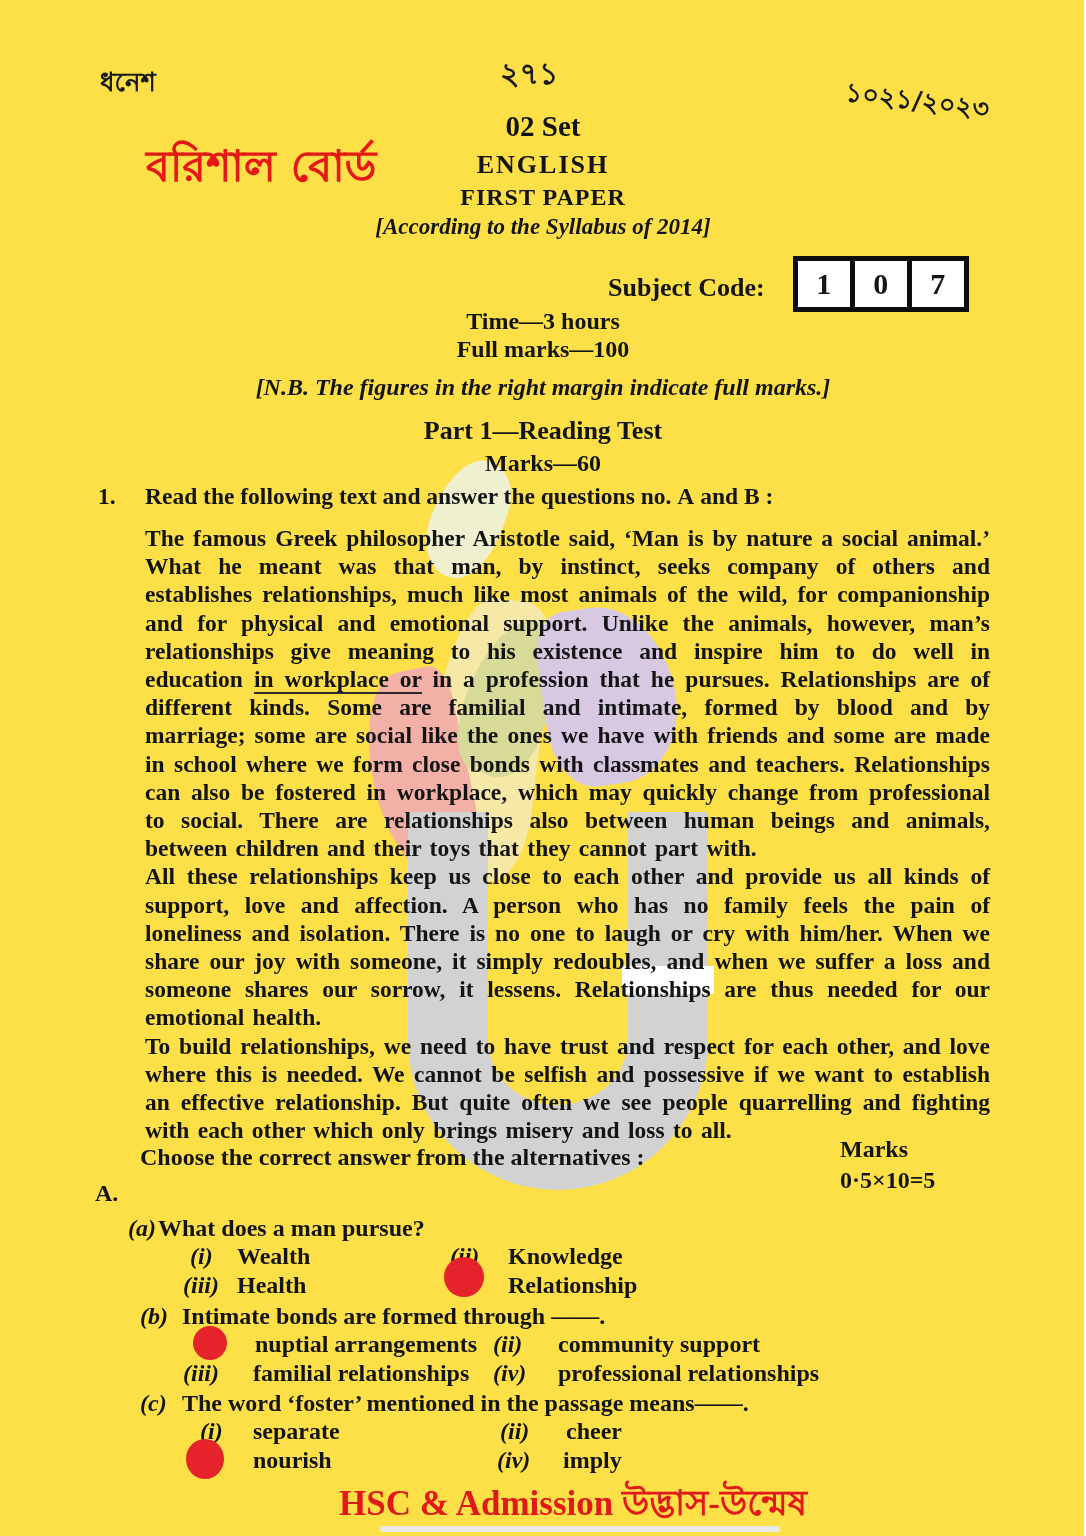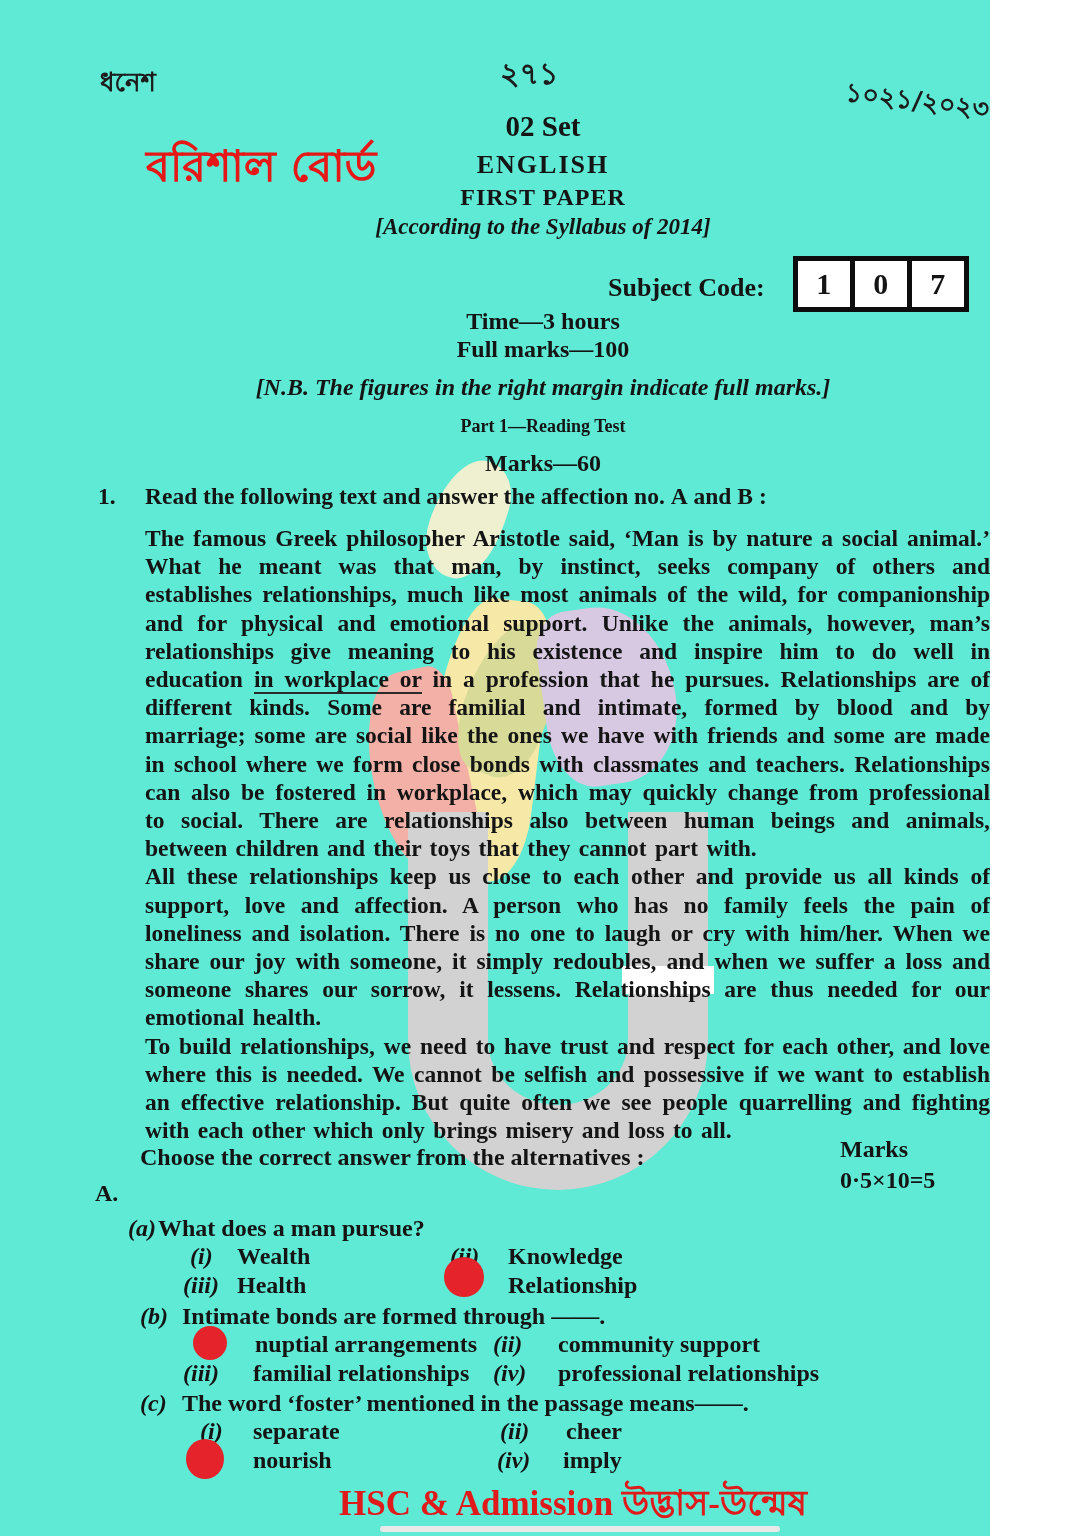--- a/index.html
+++ b/index.html
@@ -1,17 +1,17 @@
 <!DOCTYPE html>
 <html><head>
 <meta charset="utf-8">
 <style>
   html,body{margin:0;padding:0;background:#fff;}
   .page{
-    position:relative;width:990px;height:1536px;background:#5eead4;
+    position:relative;width:1084px;height:1536px;background:#fde047;
     font-family:"Liberation Serif", serif;color:#141414;overflow:hidden;
   }
   .layer{position:absolute;z-index:1;}
   .centered{left:0;width:1086px;text-align:center;}
   
   .hw{font-family:"DejaVu Sans", sans-serif;color:#1c1c1c;}
   .hw-tl{left:100px;top:62px;font-size:26px;font-weight:600;}
   .hw-tc{left:500px;top:50px;font-size:30px;font-weight:600;}
   .hw-tr{left:848px;top:72px;font-size:26px;font-weight:600;transform:rotate(7deg);transform-origin:left top;}
   .stamp{left:146px;top:134px;font-size:43px;font-weight:bold;color:#e51717;font-family:"DejaVu Sans", sans-serif;}
@@ -25,21 +25,21 @@
   .sc-boxes{display:flex;margin-left:28px;}
   .sc-cell{
     width:52px;height:46px;border:5px solid #0d0d0d;margin-left:-5px;
     display:flex;align-items:center;justify-content:center;
     font-size:30px;font-weight:bold;background:#fff;
   }
   .sc-cell:first-child{margin-left:0;}
   .time{top:308px;font-size:24px;font-weight:600;}
   .fullmarks{top:336px;font-size:24px;font-weight:600;}
   .nb{top:374px;font-size:24px;font-style:italic;font-weight:600;}
-  .part-title{top:416px;font-size:18px;font-weight:bold;}
+  .part-title{top:416px;font-size:26px;font-weight:bold;}
   .part-marks{top:450px;font-size:24px;font-weight:600;}
   
   .q1num{left:98px;top:483px;font-size:23.5px;font-weight:600;}
   .q1instr{left:145px;top:483px;font-size:23.5px;font-weight:600;}
   .q1instr b{font-weight:bold;}
   .passage{
     left:145px;top:524px;width:845px;text-align:justify;
     font-size:23.5px;line-height:28.2px;font-weight:600;word-spacing:2.5px;
   }
   .passage p{margin:0;}
@@ -104,21 +104,21 @@
     </span>
   </div>
 
   <div class="layer centered time">Time—3 hours</div>
   <div class="layer centered fullmarks">Full marks—100</div>
   <div class="layer centered nb">[N.B. The figures in the right margin indicate full marks.]</div>
   <div class="layer centered part-title">Part 1—Reading Test</div>
   <div class="layer centered part-marks">Marks—60</div>
 
   <div class="layer q1num">1.</div>
-  <div class="layer q1instr"><span>Read the following text and answer the affection no. </span><b>A</b><span> and </span><b>B</b><span> :</span></div>
+  <div class="layer q1instr"><span>Read the following text and answer the questions no. </span><b>A</b><span> and </span><b>B</b><span> :</span></div>
 
   <div class="layer passage">
     <p><span>The famous Greek philosopher Aristotle said, ‘Man is by nature a social animal.’ What he meant was that man, by instinct, seeks company of others and establishes relationships, much like most animals of the wild, for companionship and for physical and emotional support. Unlike the animals, however, man’s relationships give meaning to his existence and inspire him to do well in education </span><span class="ul-seg">in workplace or</span><span> in a profession that he pursues. Relationships are of different kinds. Some are familial and intimate, formed by blood and by marriage; some are social like the ones we have with friends and some are made in school where we form close bonds with classmates and teachers. Relationships can also be fostered in workplace, which may quickly change from professional to social. There are relationships also between human beings and animals, between children and their toys that they cannot part with.</span></p>
     <p>All these relationships keep us close to each other and provide us all kinds of support, love and affection. A person who has no family feels the pain of loneliness and isolation. There is no one to laugh or cry with him/her. When we share our joy with someone, it simply redoubles, and when we suffer a loss and someone shares our sorrow, it lessens. Relationships are thus needed for our emotional health.</p>
     <p>To build relationships, we need to have trust and respect for each other, and love where this is needed. We cannot be selfish and possessive if we want to establish an effective relationship. But quite often we see people quarrelling and fighting with each other which only brings misery and loss to all.</p>
   </div>
 
   <div class="layer marksblock">
     <div>Marks</div>
     <div>0·5×10=5</div>

